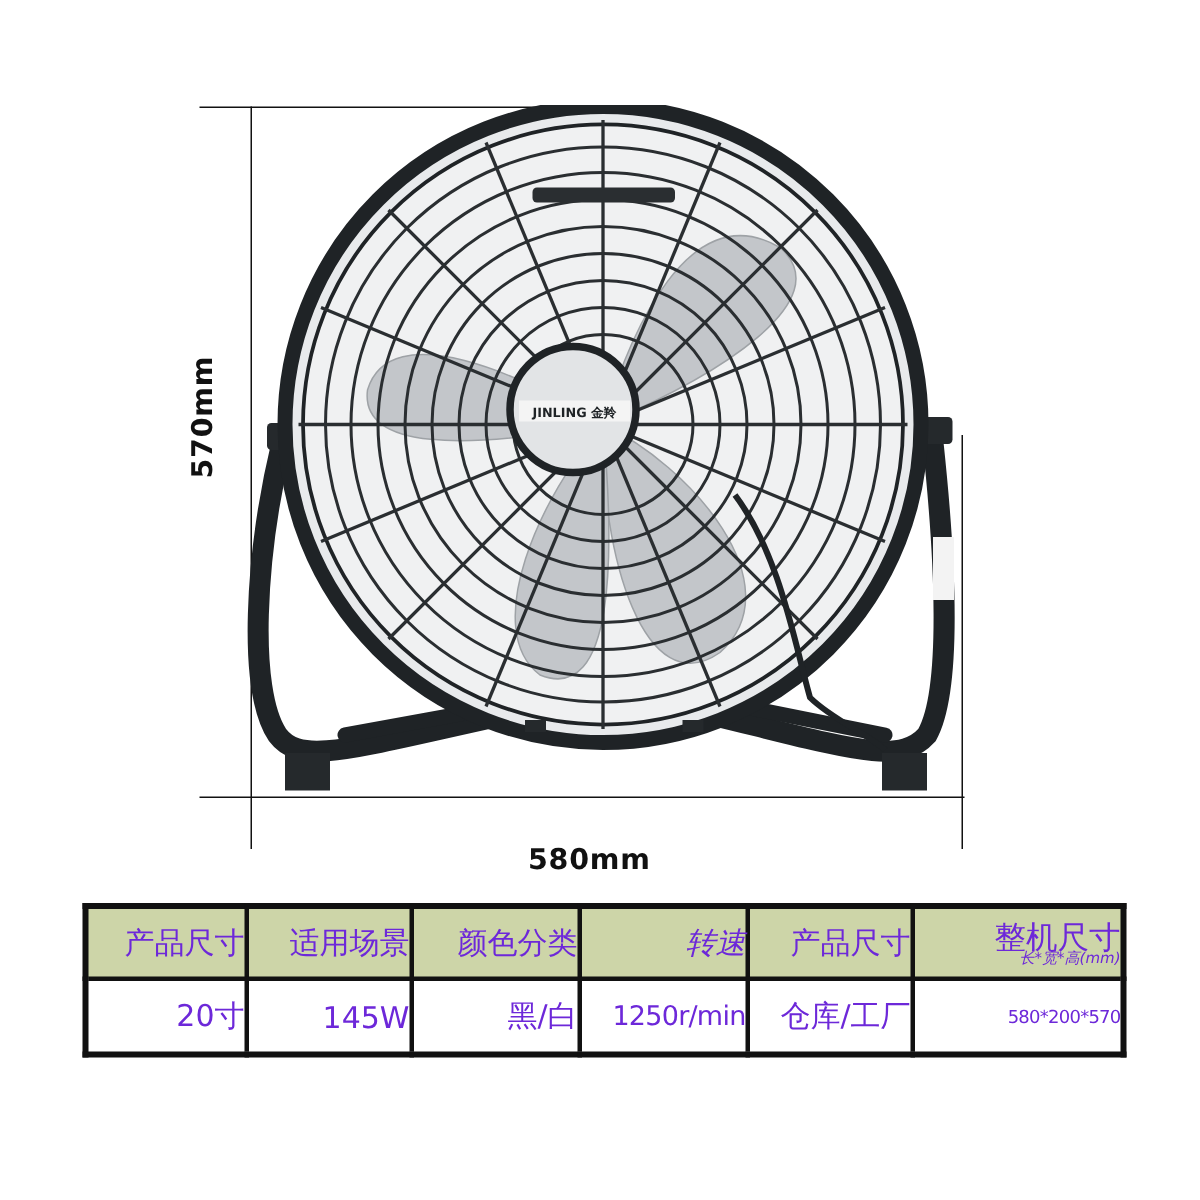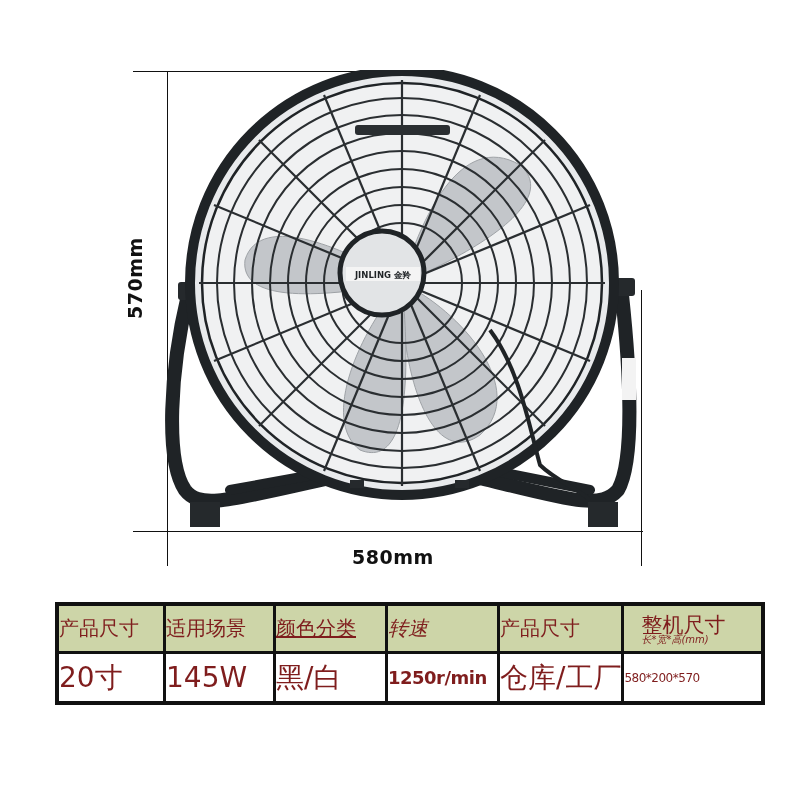--- a/index.html
+++ b/index.html
@@ -2,35 +2,35 @@
 <html><head>
 <meta charset="utf-8">
 <style>
   html, body { margin: 0; padding: 0; background: #ffffff; }
   body { width: 800px; height: 800px; position: relative; overflow: hidden; font-family: "DejaVu Sans", sans-serif; }
   .dim-line { position: absolute; background: #111; }
   .dim-label { position: absolute; font-family: "DejaVu Sans", sans-serif; font-weight: bold; font-size: 19px; color: #111; letter-spacing: 0.5px; }
   .dim-label.vertical { transform: rotate(-90deg); transform-origin: center center; }
   #fan-svg { position: absolute; left: 160px; top: 70px; }
   table.spec { position: absolute; left: 55px; top: 602px; border-collapse: collapse; border: 4px solid #111; }
-  table.spec td { border: 3px solid #111; text-align: left; padding: 0; font-family: "DejaVu Sans", sans-serif; color: #7f1d1d; }
+  table.spec td { border: 3px solid #111; text-align: right; padding: 0; font-family: "DejaVu Sans", sans-serif; color: #6d28d9; }
   table.spec tr.head td { background: #cdd5a8; height: 45px; font-size: 20px; white-space: nowrap; }
-  table.spec tr.vals td { background: #fff; height: 47px; font-size: 28px; white-space: nowrap; }
+  table.spec tr.vals td { background: #fff; height: 47px; font-size: 20px; white-space: nowrap; }
   .sub { display: block; font-size: 10px; line-height: 10px; margin-top: -2px; font-style: italic; }
   .main-h { display: block; line-height: 24px; font-size: 21px; }
 </style>
 </head>
 <body>
 
 <div class="dim-line" style="left:133px;top:71px;width:270px;height:1px;"></div>
 <div class="dim-line" style="left:167px;top:71px;width:1px;height:495px;"></div>
 <div class="dim-line" style="left:133px;top:531px;width:510px;height:1px;"></div>
 <div class="dim-line" style="left:641px;top:290px;width:1px;height:276px;"></div>
 <div class="dim-label vertical" style="left:95px;top:268px;width:80px;text-align:center;">570mm</div>
-<div class="dim-label" style="left:352px;top:546px;">580mm</div>
+<div class="dim-label" style="left:352px;top:562px;">580mm</div>
 
 <svg id="fan-svg" width="480" height="470" viewBox="0 0 480 470">
 
   <g fill="none" stroke="#1f2326" stroke-linecap="round">
     <path d="M28 225 C 10 300, 5 390, 25 420 C 40 440, 70 430, 170 408" stroke-width="14"></path>
     <path d="M462 225 C 470 300, 475 390, 458 420 C 440 440, 410 430, 320 408" stroke-width="14"></path>
     <path d="M70 420 L 180 400" stroke-width="10"></path>
     <path d="M330 400 L 430 420" stroke-width="10"></path>
   </g>
   <rect x="30" y="432" width="30" height="25" fill="#25292c"></rect>
@@ -90,30 +90,30 @@
 
   <rect x="190" y="410" width="14" height="8" fill="#25292c"></rect>
   <rect x="295" y="410" width="14" height="8" fill="#25292c"></rect>
 </svg>
 
 <table class="spec">
   <tbody>
       <tr class="head">
     <td style="width:104px;"><span>产品尺寸</span></td>
     <td style="width:107px;"><span>适用场景</span></td>
-    <td style="width:109px;text-decoration:underline;"><span>颜色分类</span></td>
+    <td style="width:109px;"><span>颜色分类</span></td>
     <td style="width:109px;font-style:italic;"><span>转速</span></td>
     <td style="width:107px;"><span>产品尺寸</span></td>
     <td style="width:120px;padding-left:17px;">
       <span class="main-h">整机尺寸</span>
       <span class="sub">长*宽*高(mm)</span>
     </td>
   </tr>
   <tr class="vals">
     <td>20寸</td>
     <td>145W</td>
     <td>黑/白</td>
-    <td style="font-size:18px;letter-spacing:-0.5px;font-weight:bold;">1250r/min</td>
+    <td style="font-size:18px;letter-spacing:-0.5px;">1250r/min</td>
     <td>仓库/工厂</td>
     <td style="font-size:12px;letter-spacing:-0.5px;">580*200*570</td>
   </tr>
 </tbody>
   </table>
 
 </body></html>

